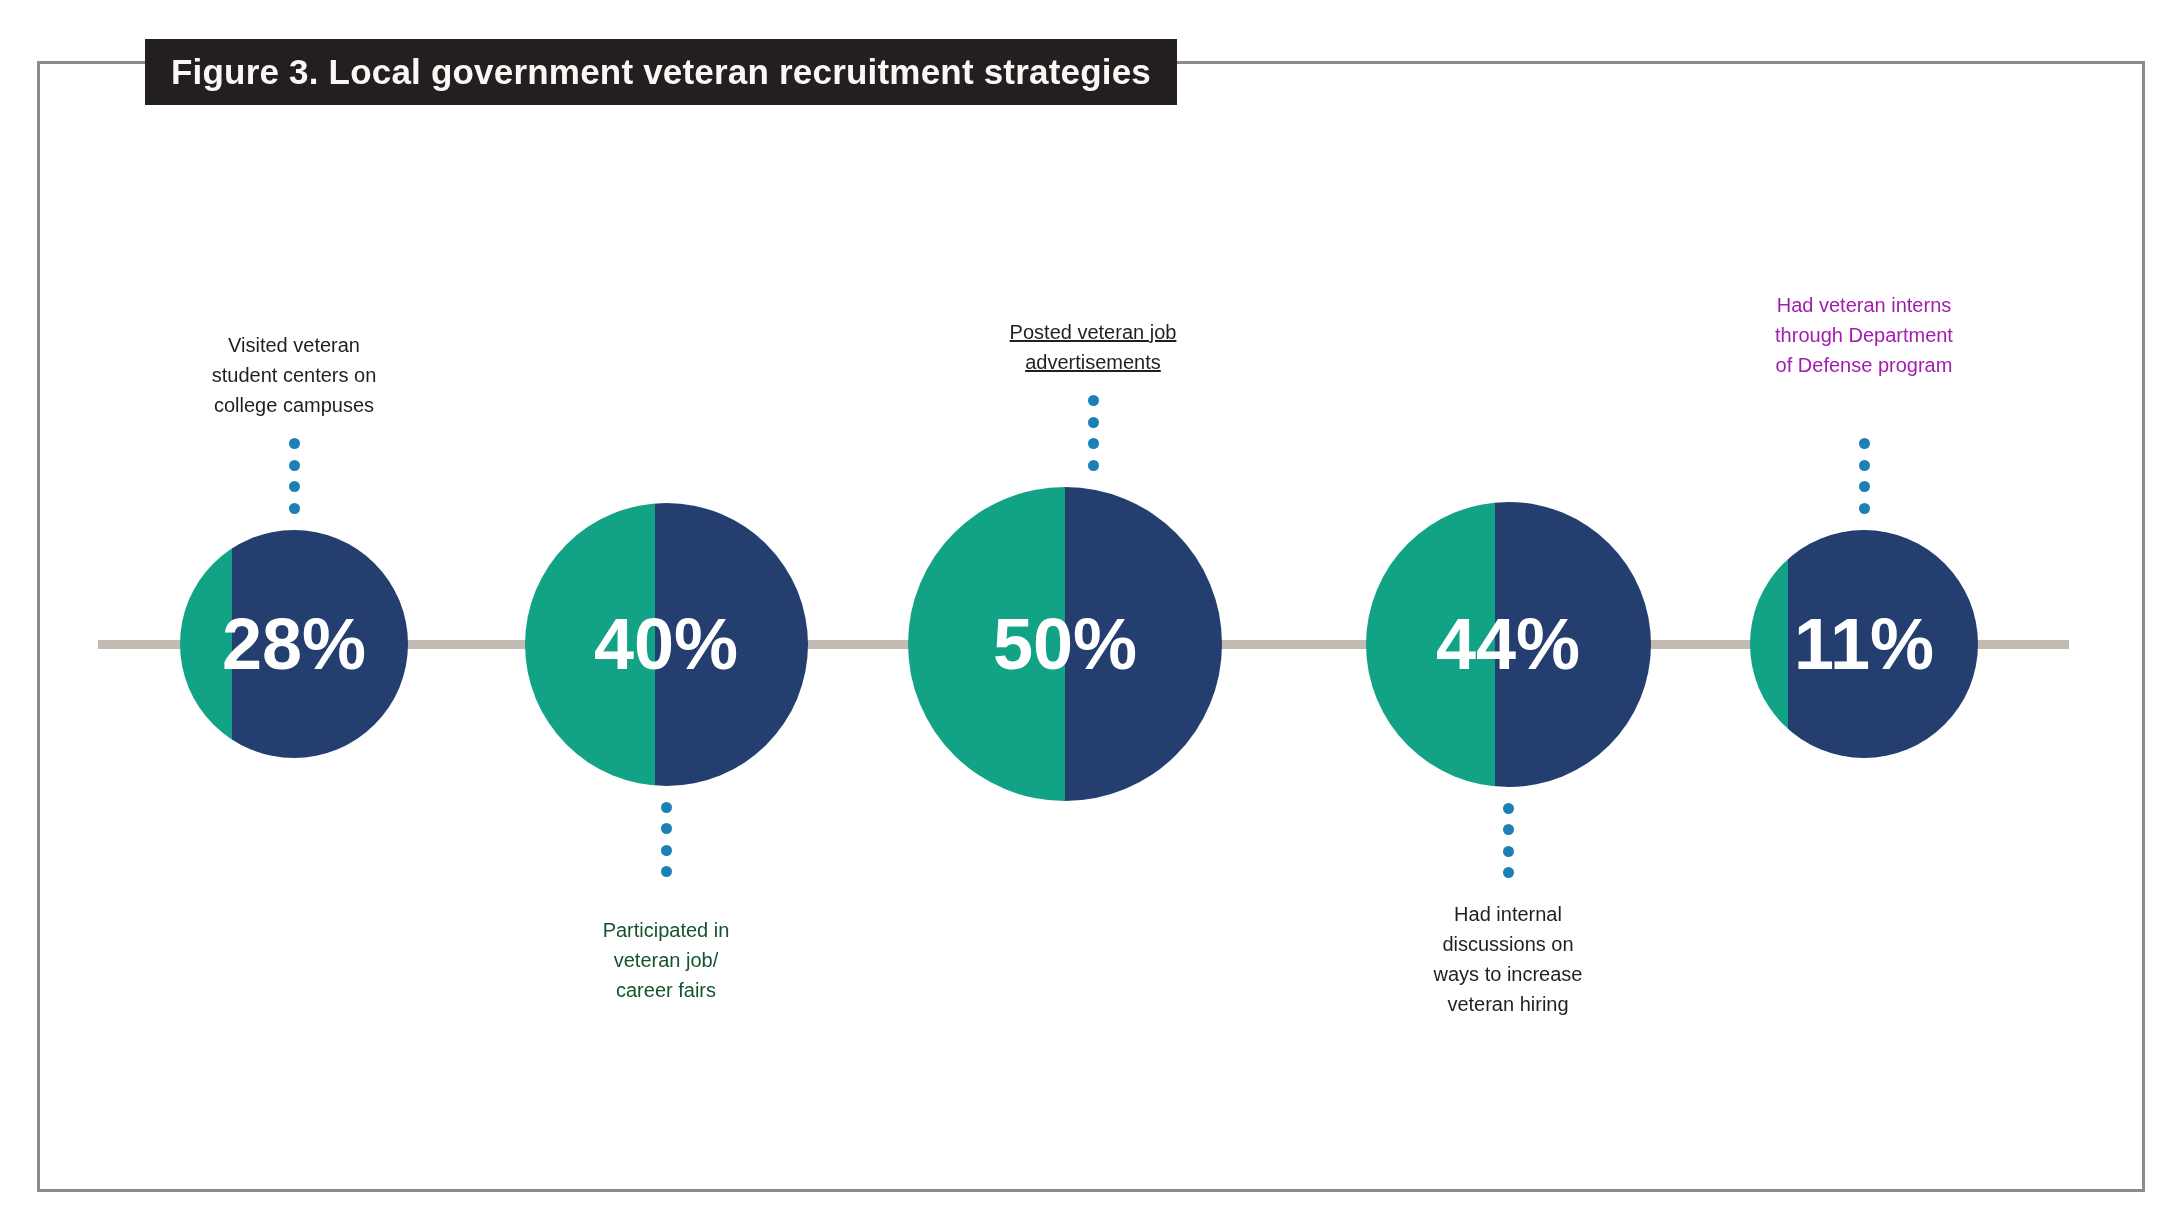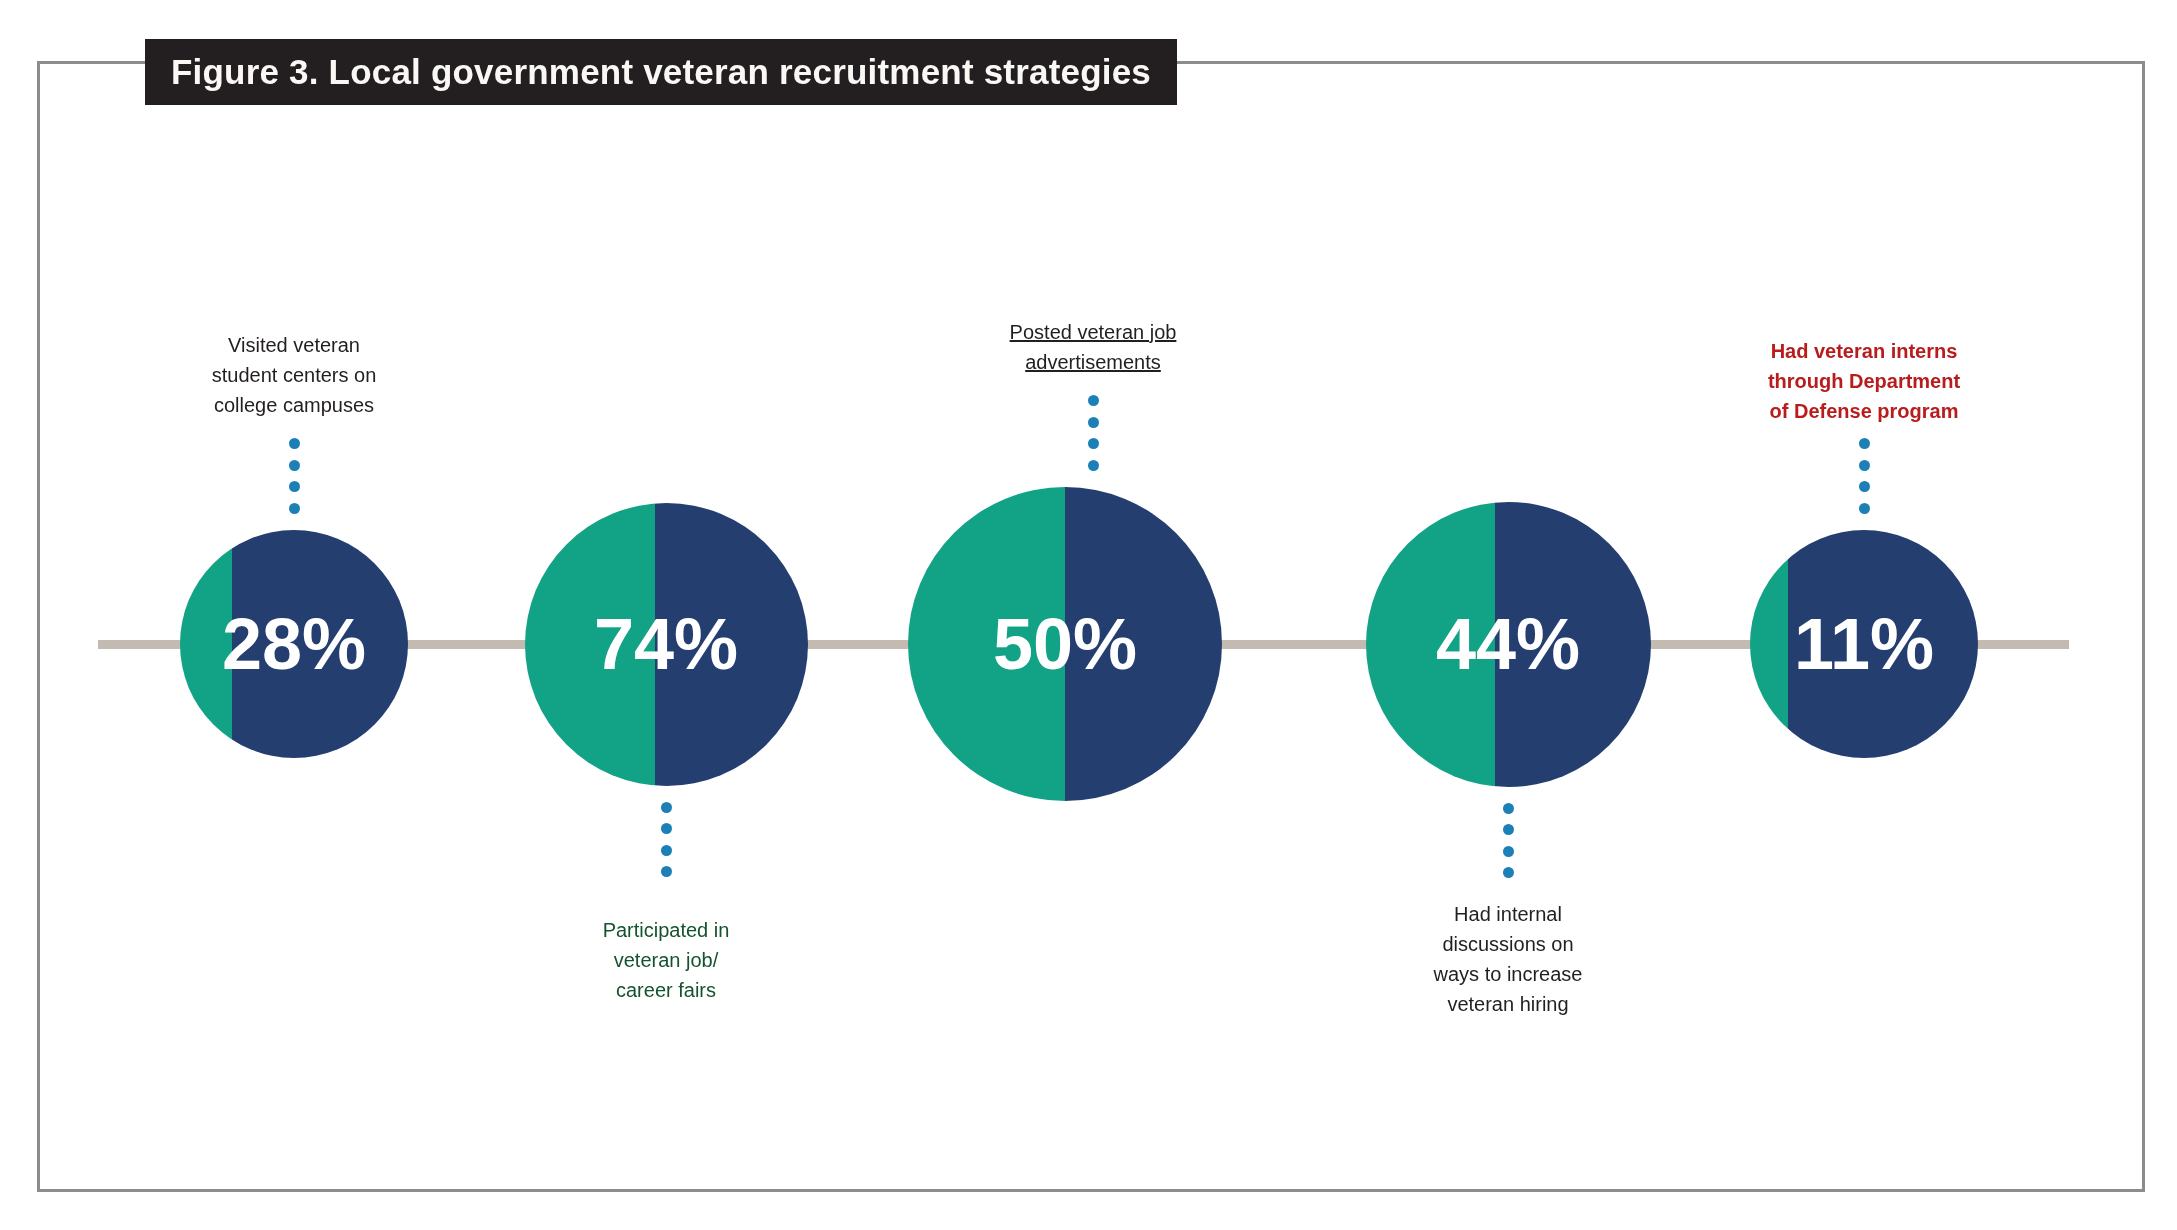--- a/index.html
+++ b/index.html
@@ -72,21 +72,21 @@
   <div class="plabel" style="left: 456px; color: #14532d; top: 915px;">Participated in
 veteran job/
 career fairs</div>
   <div class="connector" style="left: 660.5px; top: 801.5px;">
     <span class="dot" style="background: rgb(28, 128, 183);"></span>
       <span class="dot" style="background: rgb(28, 128, 183);"></span>
       <span class="dot" style="background: rgb(28, 128, 183);"></span>
       <span class="dot" style="background: rgb(28, 128, 183);"></span>
   </div>
   <div class="circle" style="left: 524.5px; top: 502.5px; width: 283px; height: 283px; background: linear-gradient(90deg, rgb(18, 162, 134) 130.4px, rgb(36, 62, 112) 130.4px);">
-    <span class="value">74%</span>
+    <span class="value">40%</span>
   </div>
 </div>
 
 <div class="point-group">
   <div class="plabel" style="left: 883px; color: rgb(35, 31, 32); bottom: 853px; text-decoration: underline;">Posted veteran job
 advertisements</div>
   <div class="connector" style="left: 1087.5px; top: 395px;">
     <span class="dot" style="background: rgb(28, 128, 183);"></span>
       <span class="dot" style="background: rgb(28, 128, 183);"></span>
       <span class="dot" style="background: rgb(28, 128, 183);"></span>
@@ -107,21 +107,21 @@
       <span class="dot" style="background: rgb(28, 128, 183);"></span>
       <span class="dot" style="background: rgb(28, 128, 183);"></span>
       <span class="dot" style="background: rgb(28, 128, 183);"></span>
   </div>
   <div class="circle" style="left: 1365.5px; top: 501.5px; width: 285px; height: 285px; background: linear-gradient(90deg, rgb(18, 162, 134) 129px, rgb(36, 62, 112) 129px);">
     <span class="value">44%</span>
   </div>
 </div>
 
 <div class="point-group">
-  <div class="plabel" style="left: 1654px; color: #b91c1c; bottom: 804px; font-weight: bold;">Had veteran interns
+  <div class="plabel" style="left: 1654px; color: #a21caf; bottom: 850px;">Had veteran interns
 through Department
 of Defense program</div>
   <div class="connector" style="left: 1858.5px; top: 438px;">
     <span class="dot" style="background: rgb(28, 128, 183);"></span>
       <span class="dot" style="background: rgb(28, 128, 183);"></span>
       <span class="dot" style="background: rgb(28, 128, 183);"></span>
       <span class="dot" style="background: rgb(28, 128, 183);"></span>
   </div>
   <div class="circle" style="left: 1750px; top: 530px; width: 228px; height: 228px; background: linear-gradient(90deg, rgb(18, 162, 134) 38.1px, rgb(36, 62, 112) 38.1px);">
     <span class="value">11%</span>

